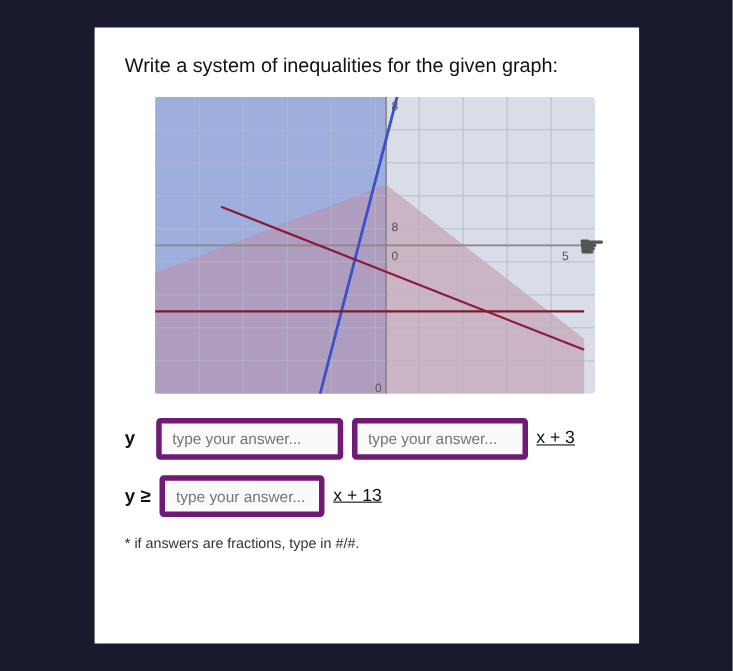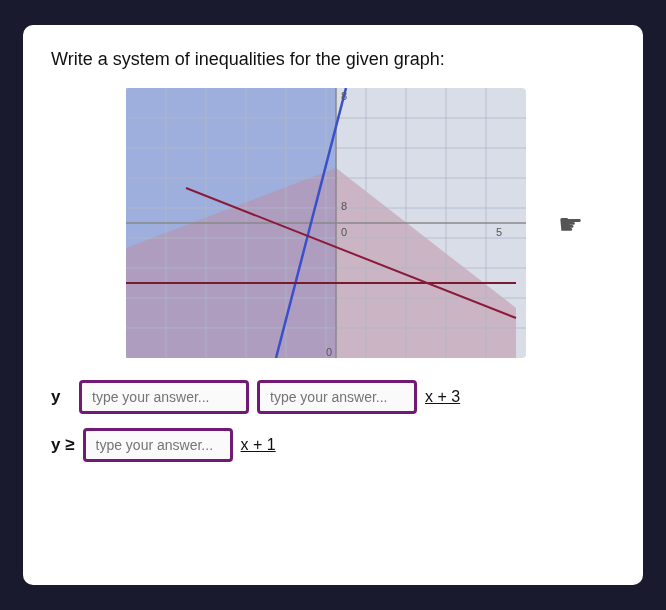--- a/index.html
+++ b/index.html
@@ -10,24 +10,24 @@
       background: #1a1a2e;
       display: flex;
       align-items: center;
       justify-content: center;
       font-family: Arial, sans-serif;
       overflow: hidden;
     }
 
     .card {
       background: #ffffff;
-      border-radius: 10px;
-      width: 620px;
+      border-radius: 0;
+      width: 495px;
       min-height: 560px;
-      padding: 24px 42px 20px 28px;
+      padding: 24px 12px 20px 28px;
       position: relative;
     }
 
     .question-title {
       font-size: 18px;
       font-weight: 500;
       color: #111;
       margin-bottom: 18px;
     }
 
@@ -69,21 +69,21 @@
     }
 
     .row-label {
       font-size: 17px;
       font-weight: 600;
       color: #111;
       min-width: 20px;
     }
 
     .answer-input {
-      border: 3px solid #701a75;
+      border: 5px solid #701a75;
       border-radius: 4px;
       padding: 6px 10px;
       font-size: 14px;
       color: #888;
       background: #fafafa;
       outline: none;
       cursor: text;
     }
 
     .answer-input.wide {
@@ -176,19 +176,20 @@
     <div class="answer-row">
       <span class="row-label">y</span>
       <input type="text" class="answer-input wide" placeholder="type your answer..." style="">
       <input type="text" class="answer-input medium" placeholder="type your answer..." style="">
       <span class="row-suffix">x + 3</span>
     </div>
 
     <div class="answer-row">
       <span class="row-label">y ≥</span>
       <input type="text" class="answer-input narrow" placeholder="type your answer..." style="">
-      <span class="row-suffix">x + 1</span>
+      <span class="row-suffix">x + 13</span>
     </div>
 
   </div>
 
+  <div class="footnote">* if answers are fractions, type in #/#.</div>
 
 </div>
 
 </body></html>

